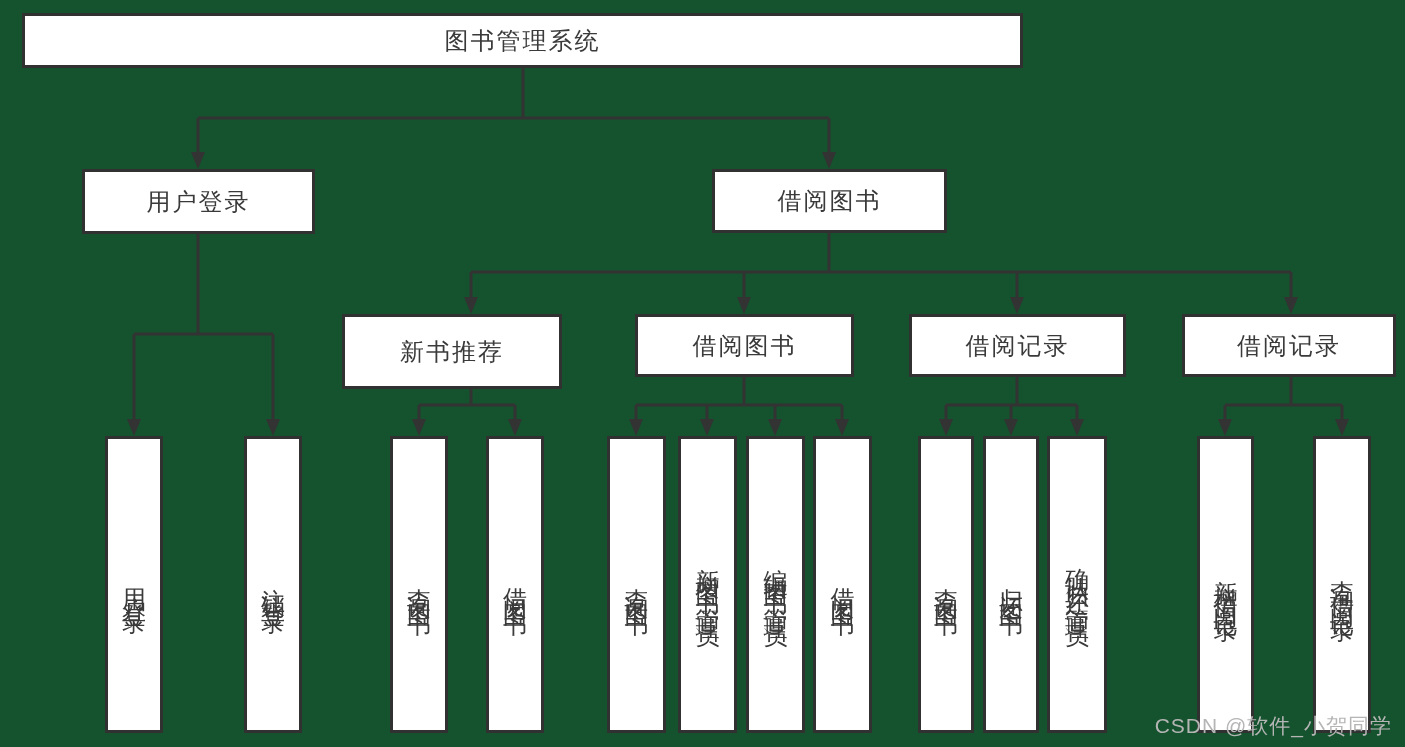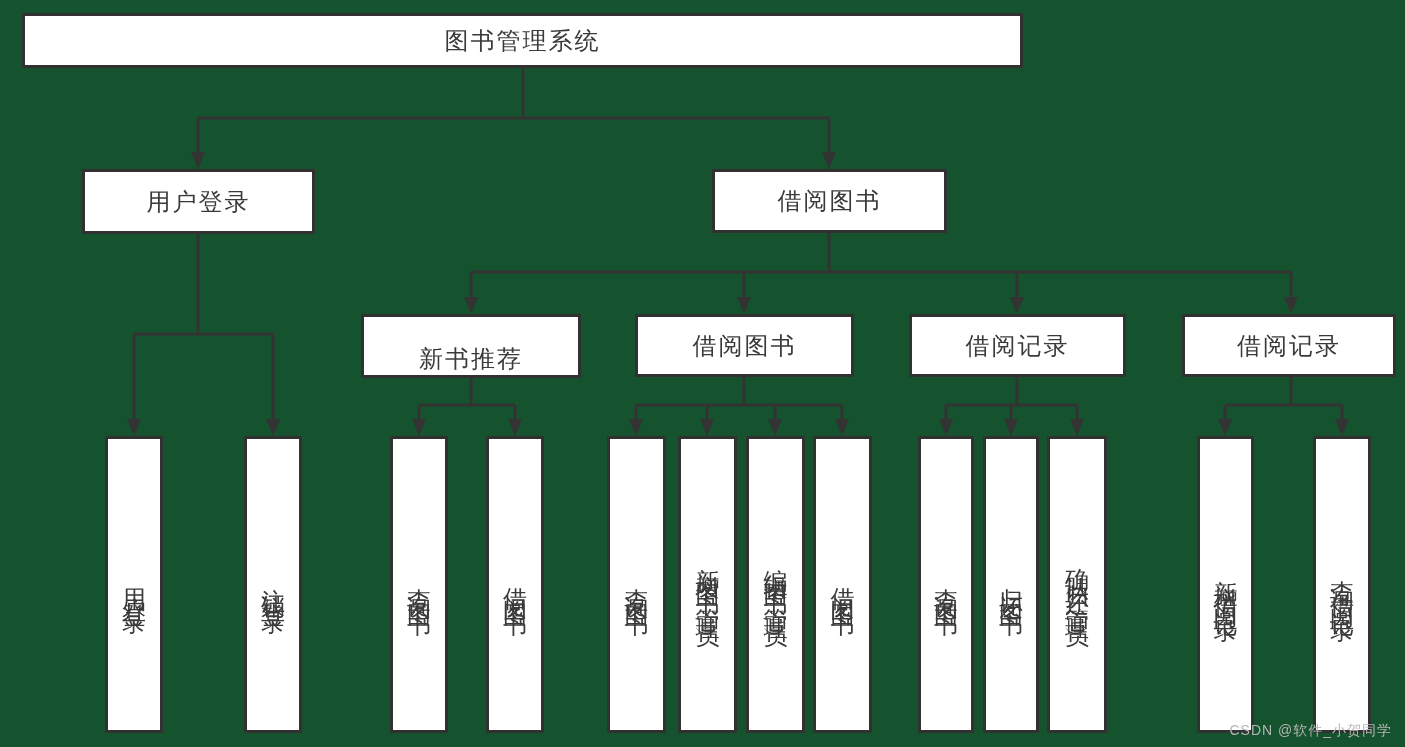--- a/index.html
+++ b/index.html
@@ -15,21 +15,21 @@
     display:flex;align-items:center;justify-content:center;
     font-size:24px;
   }
   .node.h .lbl{letter-spacing:2px;white-space:nowrap;}
   .node.v .lbl{
     writing-mode:vertical-rl;text-orientation:mixed;
     letter-spacing:8px;line-height:1;white-space:nowrap;
   }
   .watermark{
     position:absolute;right:13px;bottom:7px;z-index:5;
-    font-size:14px;color:var(--wm,#b5b5b5);letter-spacing:1px;margin-left:34px;
+    font-size:21px;color:var(--wm,#b5b5b5);letter-spacing:1px;margin-left:34px;
   }
 </style>
 </head>
 <body>
 
 <div class="canvas">
   <svg id="edges" width="1405" height="747" viewBox="0 0 1405 747">
       <path d="M523 68 V118 M198 118 H829 M198 118 V156 M829 118 V156 M198 233 V334 M134 334 H273 M134 334 V424 M273 334 V424 M829 233 V272 M471 272 H1291 M471 272 V302 M744 272 V302 M1017 272 V302 M1291 272 V302 M471 377 V405 M419 405 H515 M419 405 V424 M515 405 V424 M744 377 V405 M636 405 H842 M636 405 V424 M707 405 V424 M775 405 V424 M842 405 V424 M1017 377 V405 M946 405 H1077 M946 405 V424 M1011 405 V424 M1077 405 V424 M1291 377 V405 M1225 405 H1342 M1225 405 V424 M1342 405 V424" fill="none" stroke="#333333" stroke-width="3"></path>
       <polygon points="191,152 205,152 198,169" fill="#333333"></polygon>
       <polygon points="822,152 836,152 829,169" fill="#333333"></polygon>
@@ -54,21 +54,21 @@
   <div id="nodes">
       <div class="node h" style="left: 22px; top: 13px; width: 1001px; height: 55px;">
         <span class="lbl">图书管理系统</span>
       </div>
       <div class="node h" style="left: 82px; top: 169px; width: 233px; height: 65px;">
         <span class="lbl">用户登录</span>
       </div>
       <div class="node h" style="left: 712px; top: 169px; width: 235px; height: 64px;">
         <span class="lbl">借阅图书</span>
       </div>
-      <div class="node h" style="left: 361px; top: 314px; width: 220px; height: 64px; align-items: flex-end;">
+      <div class="node h" style="left: 342px; top: 314px; width: 220px; height: 75px;">
         <span class="lbl">新书推荐</span>
       </div>
       <div class="node h" style="left: 635px; top: 314px; width: 219px; height: 63px;">
         <span class="lbl">借阅图书</span>
       </div>
       <div class="node h" style="left: 909px; top: 314px; width: 217px; height: 63px;">
         <span class="lbl">借阅记录</span>
       </div>
       <div class="node h" style="left: 1182px; top: 314px; width: 214px; height: 63px;">
         <span class="lbl">借阅记录</span>

